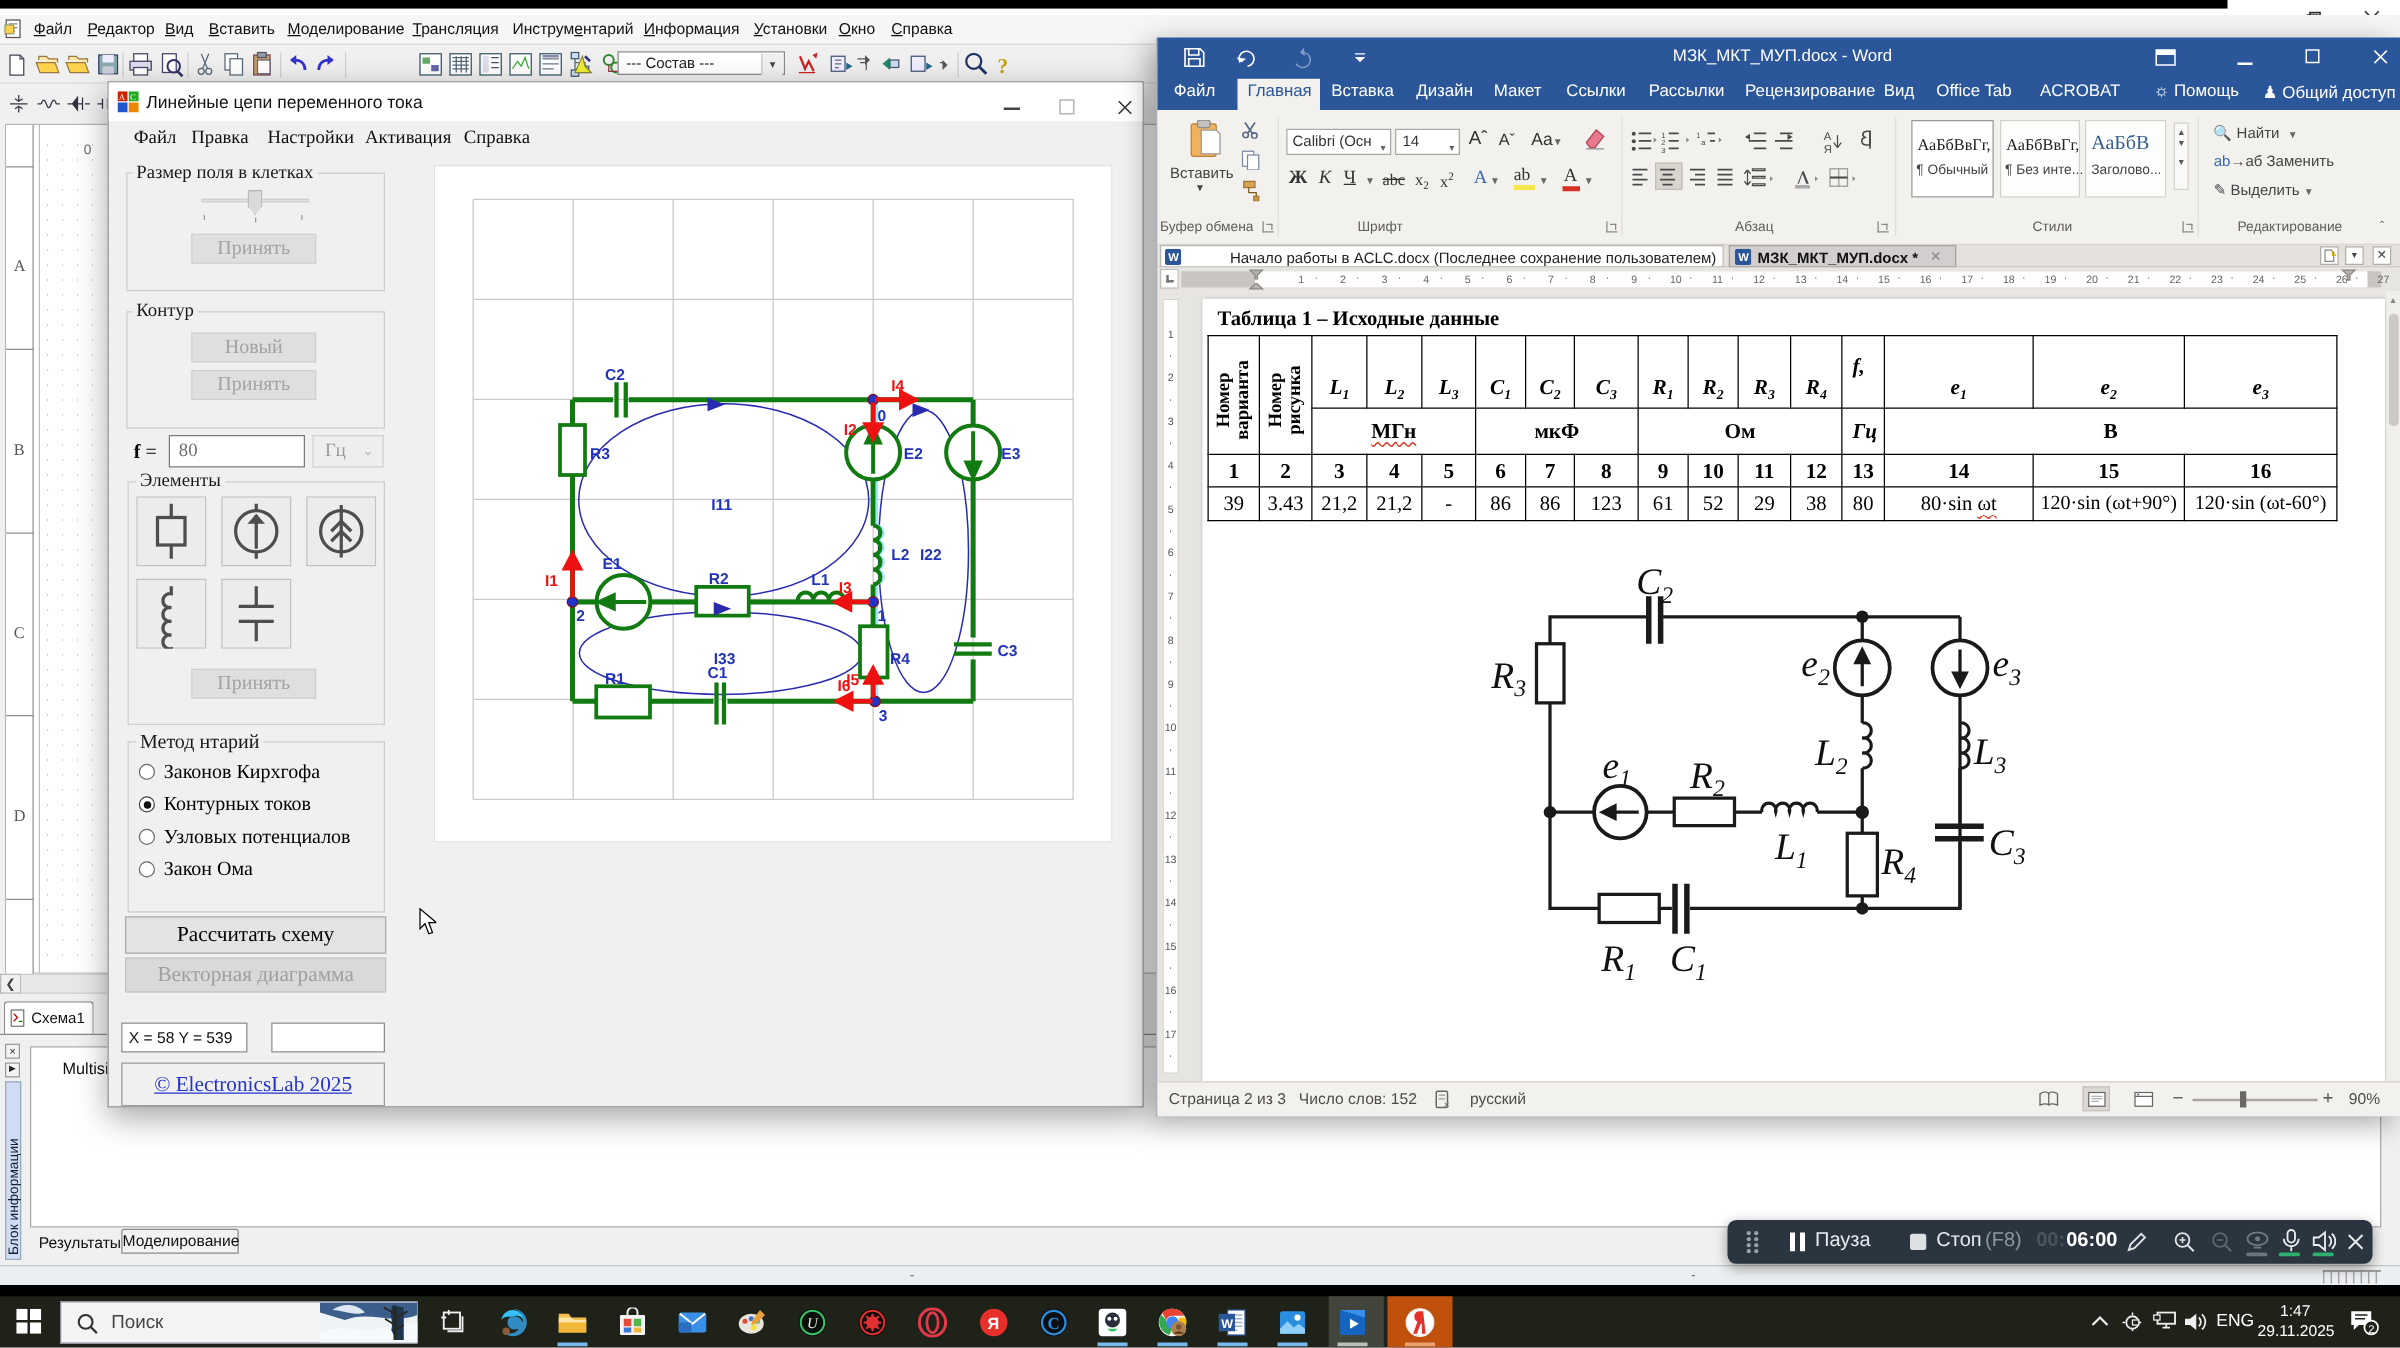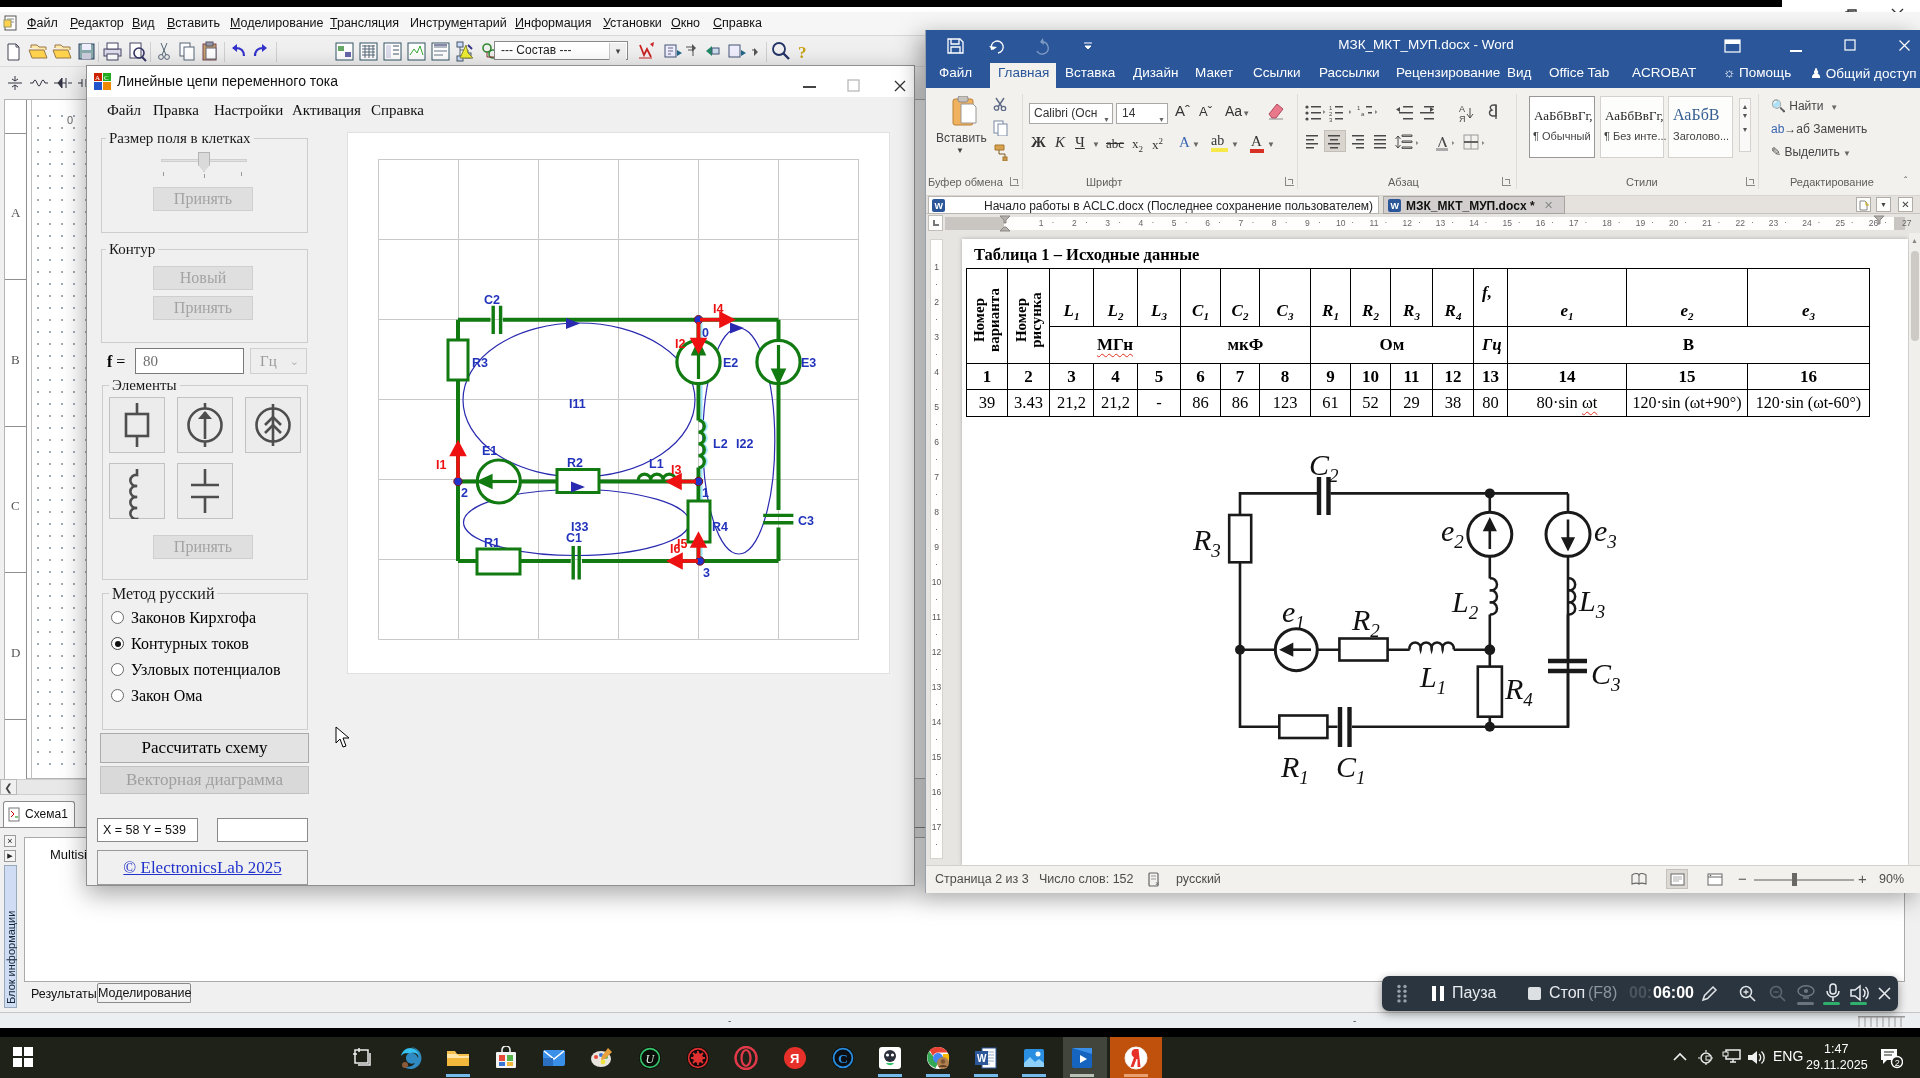--- a/index.html
+++ b/index.html
@@ -328,21 +328,21 @@
       <circle cx="164" cy="28" r="16.5"></circle>
         <path d="M164 7v42"></path>
         <path d="M156 28l8-8 8 8M156 36l8-8 8 8"></path>
       <path d="M28 72v6a5.6 5.6 0 1 0 0 11a5.6 5.6 0 1 0 0 11a5.6 5.6 0 1 0 0 11a5.6 5.6 0 1 0 0 11v6"></path>
       <path d="M96 72v16M82 88h28M82 100h28M96 100v16"></path>
     </g>
   </svg>
   <div class="abs btn-dis" style="left:66px;top:469px;width:100px;height:24px;font-size:16px;line-height:22px;">Принять</div>
 
   <div class="abs gbox" style="left:15px;top:527px;width:206px;height:137px;"></div>
-  <div class="glabel" style="left:22px;top:519px;font-size:16px;">Метод русский</div>
+  <div class="glabel" style="left:22px;top:519px;font-size:16px;">Метод нтарий</div>
   <div class="abs" style="left:24px;top:545px;width:13px;height:13px;border:1px solid #6a6a6a;border-radius:50%;background:#fff;"></div>
   <span class="abs" style="left:44px;top:543px;font-size:16px;">Законов Кирхгофа</span>
   <div class="abs" style="left:24px;top:571px;width:13px;height:13px;border:1px solid #444;border-radius:50%;background:#fff;">
       <div class="abs" style="left:2.5px;top:2.5px;width:6px;height:6px;border-radius:50%;background:#111;"></div>
     </div>
   <span class="abs" style="left:44px;top:569px;font-size:16px;">Контурных токов</span>
   <div class="abs" style="left:24px;top:597px;width:13px;height:13px;border:1px solid #6a6a6a;border-radius:50%;background:#fff;"></div>
   <span class="abs" style="left:44px;top:595px;font-size:16px;">Узловых потенциалов</span>
   <div class="abs" style="left:24px;top:623px;width:13px;height:13px;border:1px solid #6a6a6a;border-radius:50%;background:#fff;"></div>
   <span class="abs" style="left:44px;top:621px;font-size:16px;">Закон Ома</span>
@@ -1049,20 +1049,36 @@
 
   <svg class="abs" style="left:13px;top:19px" width="20" height="20" viewBox="0 0 20 20">
       <g fill="#fff">
         <rect x="0" y="0" width="9" height="9"></rect>
         <rect x="11" y="0" width="9" height="9"></rect>
         <rect x="0" y="11" width="9" height="9"></rect>
         <rect x="11" y="11" width="9" height="9"></rect>
       </g>
     </svg>
 
+  <div class="abs" style="left:48px;top:13px;width:286px;height:34px;background:#f4f4f4;border:1px solid #889;">
+    <svg class="abs" style="left:12px;top:8px" width="18" height="18" viewBox="0 0 18 18">
+        <circle cx="7.5" cy="7.5" r="5.5" fill="none" stroke="#333" stroke-width="1.7"></circle>
+        <path d="M11.5 11.5l5 5" stroke="#333" stroke-width="1.7"></path>
+      </svg>
+    <span class="abs" style="left:40px;top:7px;font-size:15px;color:#444;">Поиск</span>
+    <svg class="abs" style="left:207px;top:0px" width="78" height="32" viewBox="0 0 78 32">
+        <rect width="78" height="32" fill="#eef3f8"></rect>
+        <path d="M0 0h78v10c-20 8-40-4-58 4L0 8z" fill="#3c5e8a"></path>
+        <path d="M10 6c8-6 20-5 26 2-10 3-18-2-26-2z" fill="#dfe8f2"></path>
+        <path d="M0 24c16-8 34 2 50-4l28-4v16H0z" fill="#f6f9fc"></path>
+        <path d="M58 2c-3 8 1 14-1 20l4 8h6V4z" fill="#1d3551"></path>
+        <path d="M60 4v26" stroke="#2a2620" stroke-width="2.4"></path>
+        <path d="M60 9l-9-5M60 13l10-6M60 18l-8-5M60 22l7-4" stroke="#2a2620" stroke-width="1.6"></path>
+      </svg>
+  </div>
 
   <svg class="abs" style="left:352px;top:19px" width="22" height="22" viewBox="0 0 22 22">
       <rect x="3" y="3" width="13" height="13" fill="none" stroke="#eee" stroke-width="1.5"></rect>
       <path d="M18 6v12H6" fill="none" stroke="#eee" stroke-width="1.5"></path>
       <path d="M7 1v4M1 7h4" stroke="#eee" stroke-width="1.5"></path>
     </svg>
 
   <div class="abs" style="left:1063px;top:9px;width:44px;height:41px;background:#41453c;"></div>
   <div class="abs" style="left:1110px;top:9px;width:52px;height:41px;background:#c0510c;"></div>
 

